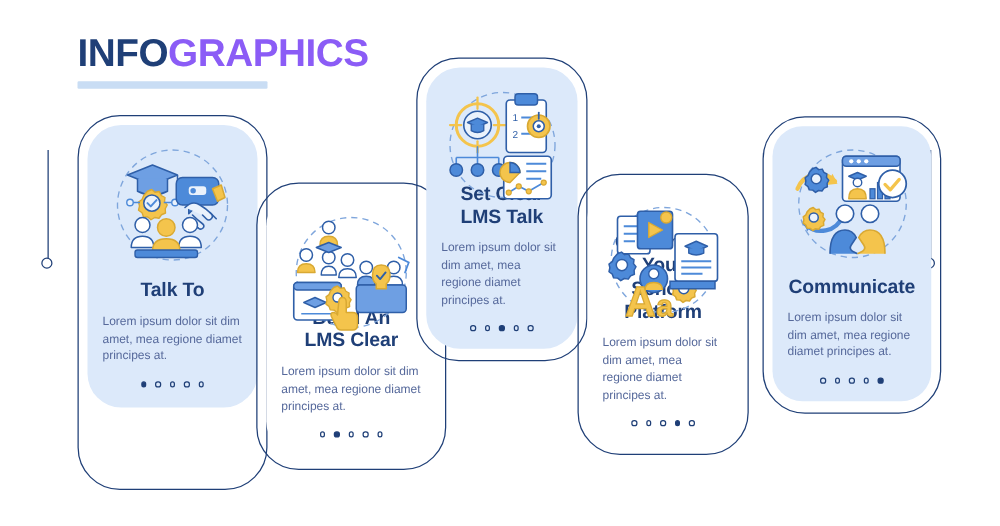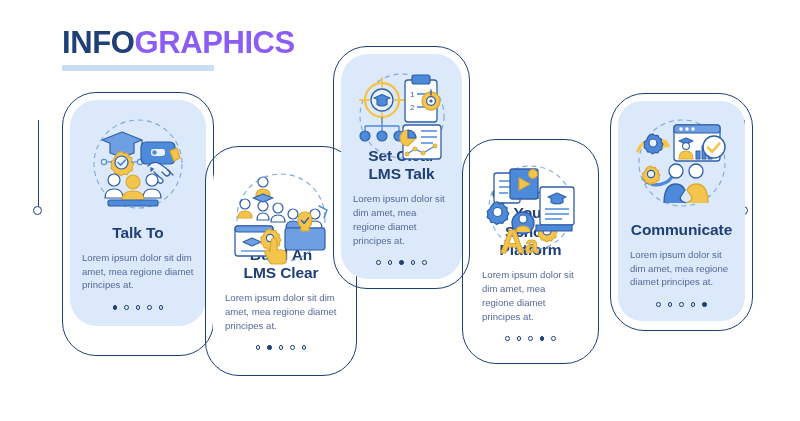--- a/index.html
+++ b/index.html
@@ -83,21 +83,21 @@
   <div class="conn" style="left:32px;top:120px;width:20px;height:110px;">
     <div class="vline" style="left:5.5px;top:0;height:88px;"></div>
     <div class="knob" style="left:1.3px;top:86px;"></div>
   </div>
 
   <div class="conn" style="left:738px;top:120px;width:20px;height:110px;">
     <div class="vline" style="left:5.5px;top:0;height:88px;"></div>
     <div class="knob" style="left:1.3px;top:86px;"></div>
   </div>
 
-  <div class="card" style="left:62px;top:92px;width:152px;height:264px;">
+  <div class="card" style="left:62px;top:92px;width:152px;height:300px;">
     <div class="frame"></div>
     <div class="inner blue" style="height:226px;">
       <div class="icon-box">
         <svg width="116" height="104" viewBox="0 0 116 104">
           <circle cx="58" cy="50" r="44" fill="none" stroke="#7FA6DC" stroke-width="1.1" stroke-dasharray="5 4"></circle>
 
           <g>
             <path d="M22 26 L42 18 L62 26 L42 34 Z" fill="#6E9FE3" stroke="#2F5FA8" stroke-width="1.2" stroke-linejoin="round"></path>
             <path d="M30 29 L30 39 Q42 45 54 39 L54 29" fill="#6E9FE3" stroke="#2F5FA8" stroke-width="1.2" stroke-linejoin="round"></path>
             <line x1="62" y1="26" x2="62" y2="36" stroke="#2F5FA8" stroke-width="1.2"></line>

